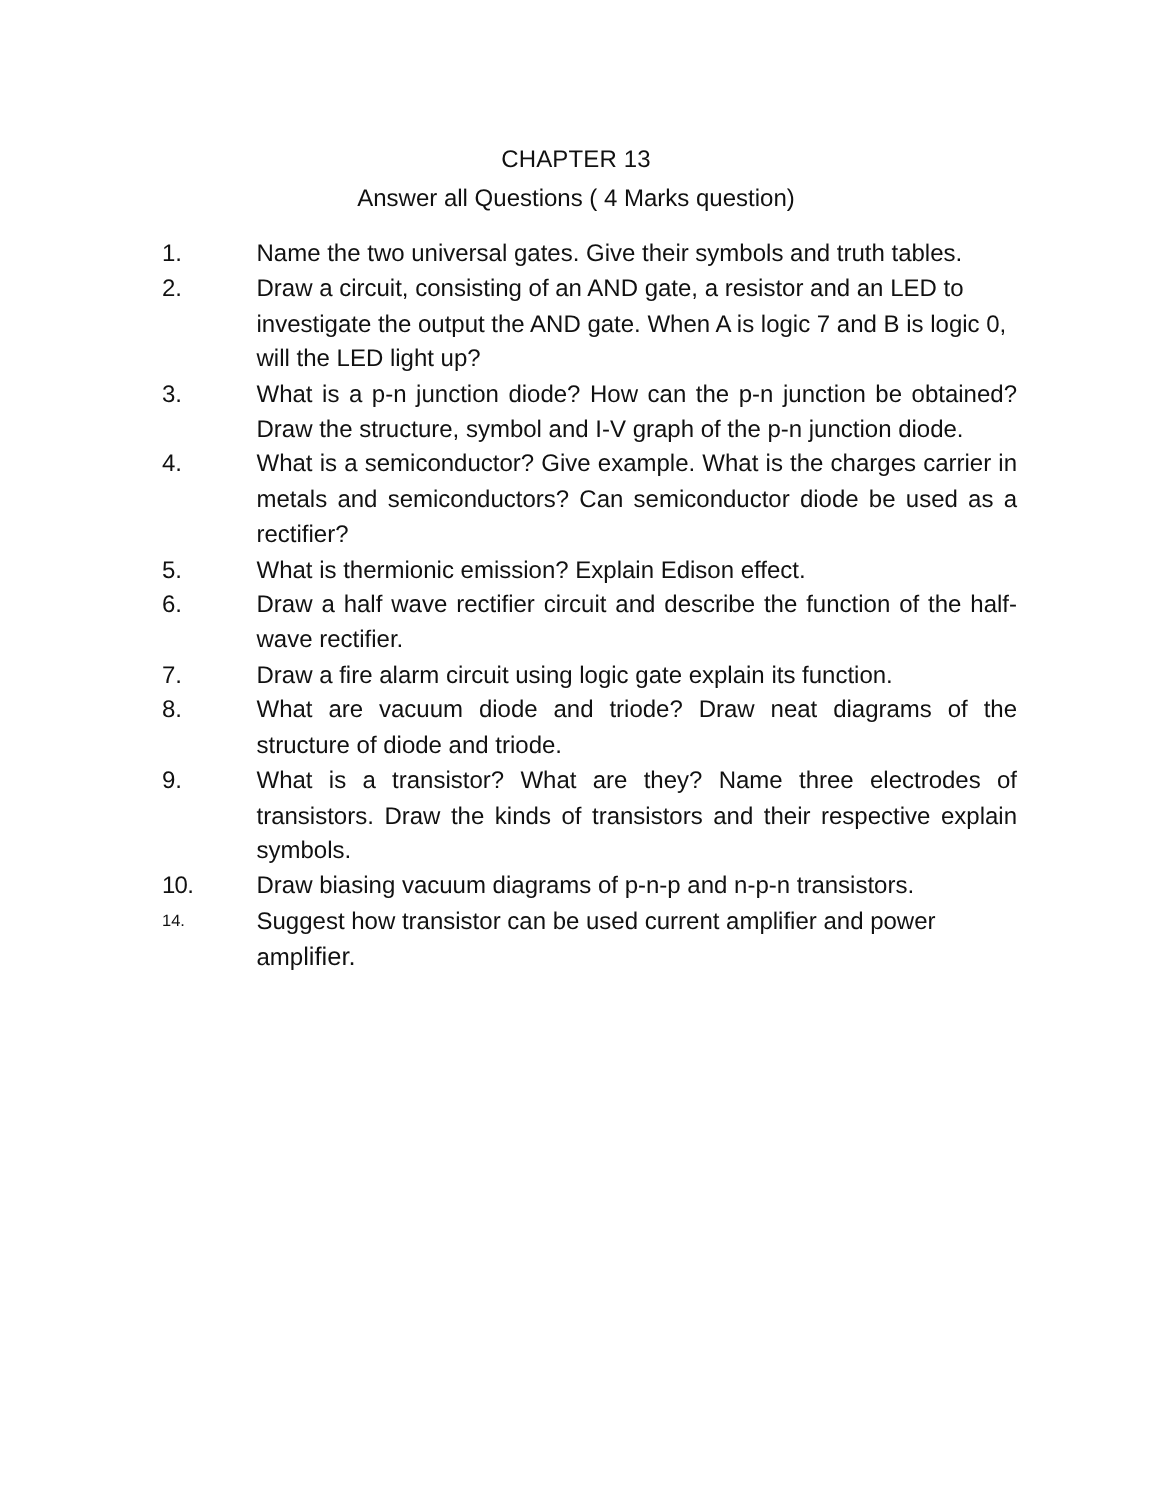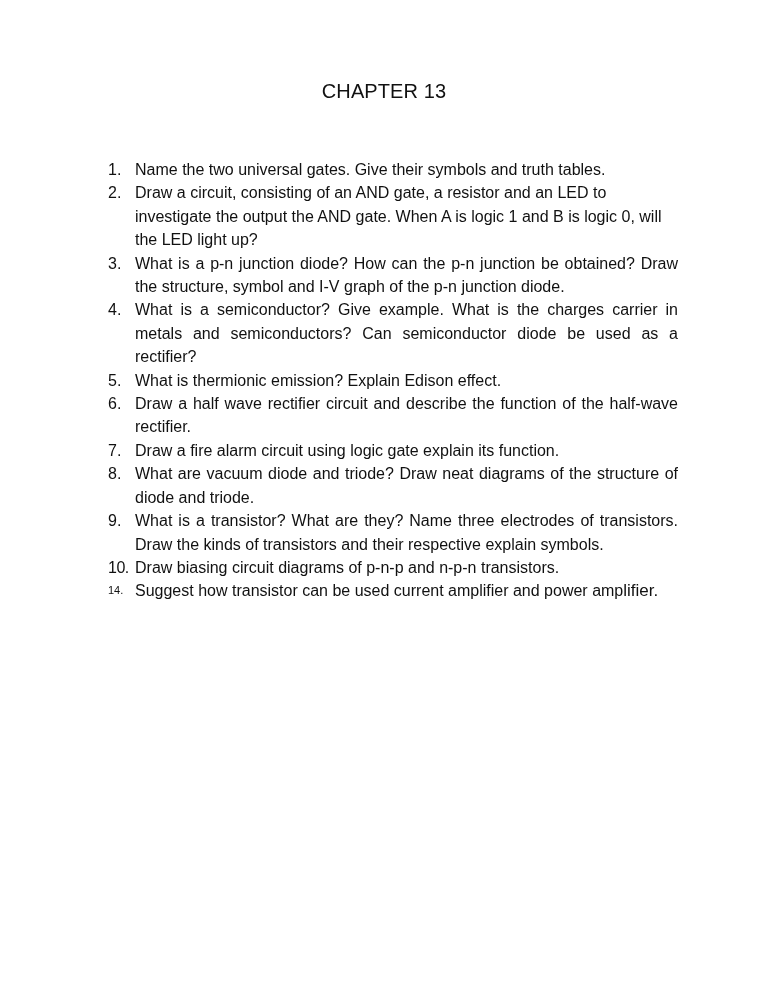--- a/index.html
+++ b/index.html
@@ -16,25 +16,25 @@
       color: #111111;
     }
     .page {
       position: absolute;
       left: 0; top: 0;
       width: 768px;
       height: 994px;
     }
     .chapter-title {
       position: absolute;
-      top: 80px;
+      top: 98px;
       left: 0;
       width: 768px;
       text-align: center;
-      font-size: 20px;
+      font-size: 16px;
       letter-spacing: 0.1px;
     }
     .instructions {
       position: absolute;
       top: 124px;
       left: 0;
       width: 768px;
       text-align: center;
       font-size: 16px;
     }
@@ -53,39 +53,40 @@
       position: relative;
       padding-left: 27px;
       text-align: justify;
     }
     .q .num {
       position: absolute;
       left: 0;
       top: 0;
     }
     .q.tight .num { letter-spacing: -0.5px; }
-    .q .txt { display: block; }
+    .q .txt { display: block; margin-left: 36px; }
     .q.left .txt { text-align: left; }
     .q .small-num { font-size: 11px; }
     .q .small-tail { font-size: 17px; }
   </style>
 </head>
 <body>
 
 <div class="page">
   <div class="chapter-title">CHAPTER 13</div>
+  <div class="instructions">Answer all Questions ( 4 Marks question)</div>
 
   <ol class="questions">
     <li class="q">
       <span class="num">1.</span>
       <span class="txt">Name the two universal gates. Give their symbols and truth tables.</span>
     </li>
     <li class="q left">
       <span class="num">2.</span>
-      <span class="txt">Draw a circuit, consisting of an AND gate, a resistor and an LED to investigate the output the AND gate. When A is logic 1 and B is logic 0, will the LED light up?</span>
+      <span class="txt">Draw a circuit, consisting of an AND gate, a resistor and an LED to investigate the output the AND gate. When A is logic 7 and B is logic 0, will the LED light up?</span>
     </li>
     <li class="q">
       <span class="num">3.</span>
       <span class="txt">What is a p-n junction diode? How can the p-n junction be obtained? Draw the structure, symbol and I-V graph of the p-n junction diode.</span>
     </li>
     <li class="q">
       <span class="num">4.</span>
       <span class="txt">What is a semiconductor? Give example. What is the charges carrier in metals and semiconductors? Can semiconductor diode be used as a rectifier?</span>
     </li>
     <li class="q">
@@ -103,20 +104,20 @@
     <li class="q">
       <span class="num">8.</span>
       <span class="txt">What are vacuum diode and triode? Draw neat diagrams of the structure of diode and triode.</span>
     </li>
     <li class="q">
       <span class="num">9.</span>
       <span class="txt">What is a transistor? What are they? Name three electrodes of transistors. Draw the kinds of transistors and their respective explain symbols.</span>
     </li>
     <li class="q tight">
       <span class="num">10.</span>
-      <span class="txt">Draw biasing circuit diagrams of p-n-p and n-p-n transistors.</span>
+      <span class="txt">Draw biasing vacuum diagrams of p-n-p and n-p-n transistors.</span>
     </li>
     <li class="q left">
       <span class="num small-num">14.</span>
       <span class="txt"><span>Suggest how transistor can be used current amplifier and power amp</span><span class="small-tail">lifier.</span></span>
     </li>
   </ol>
 </div>
 
 </body></html>

